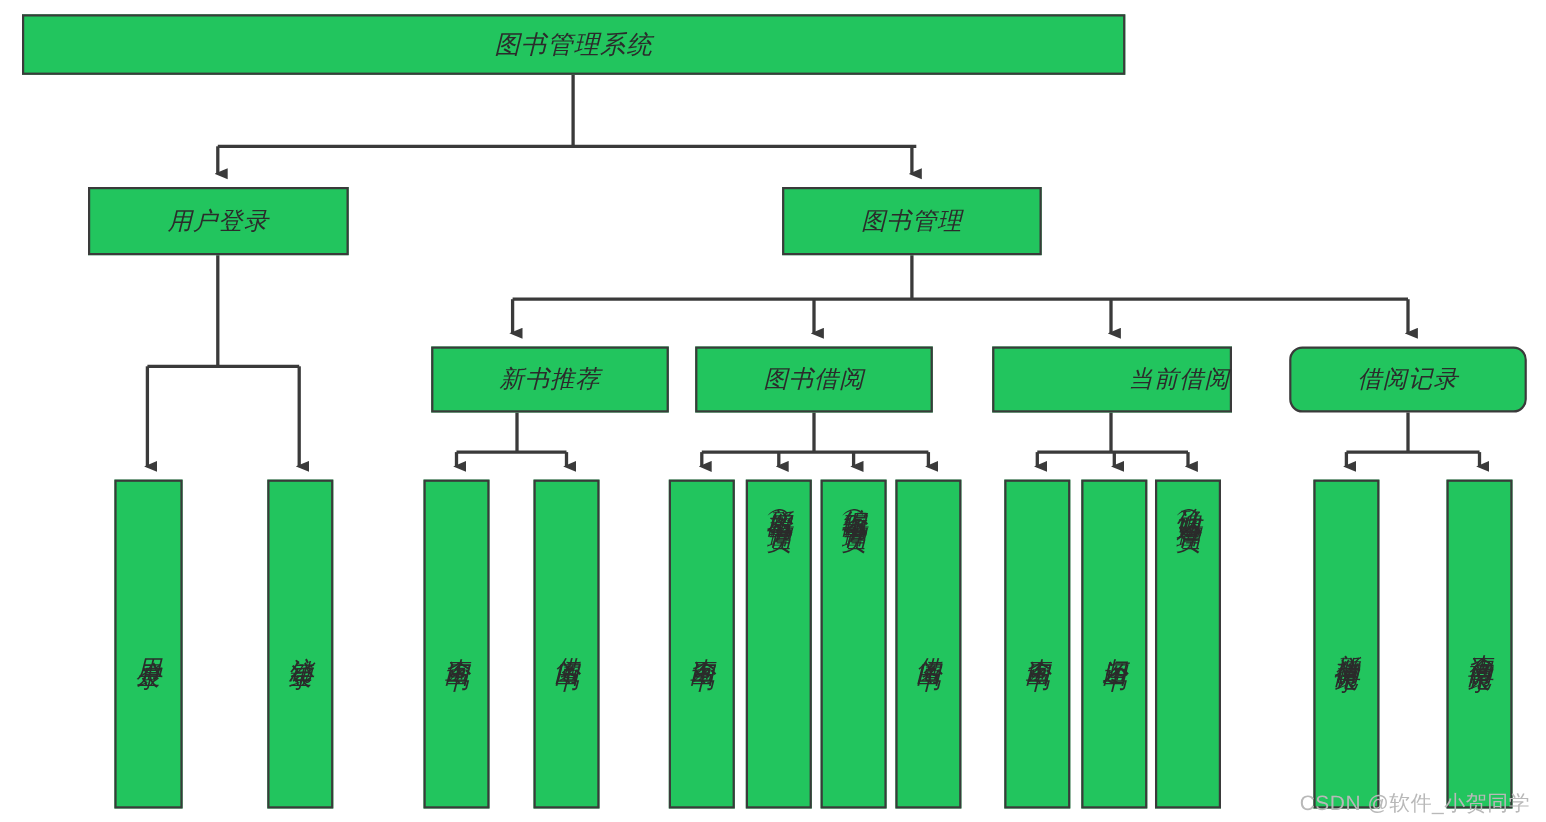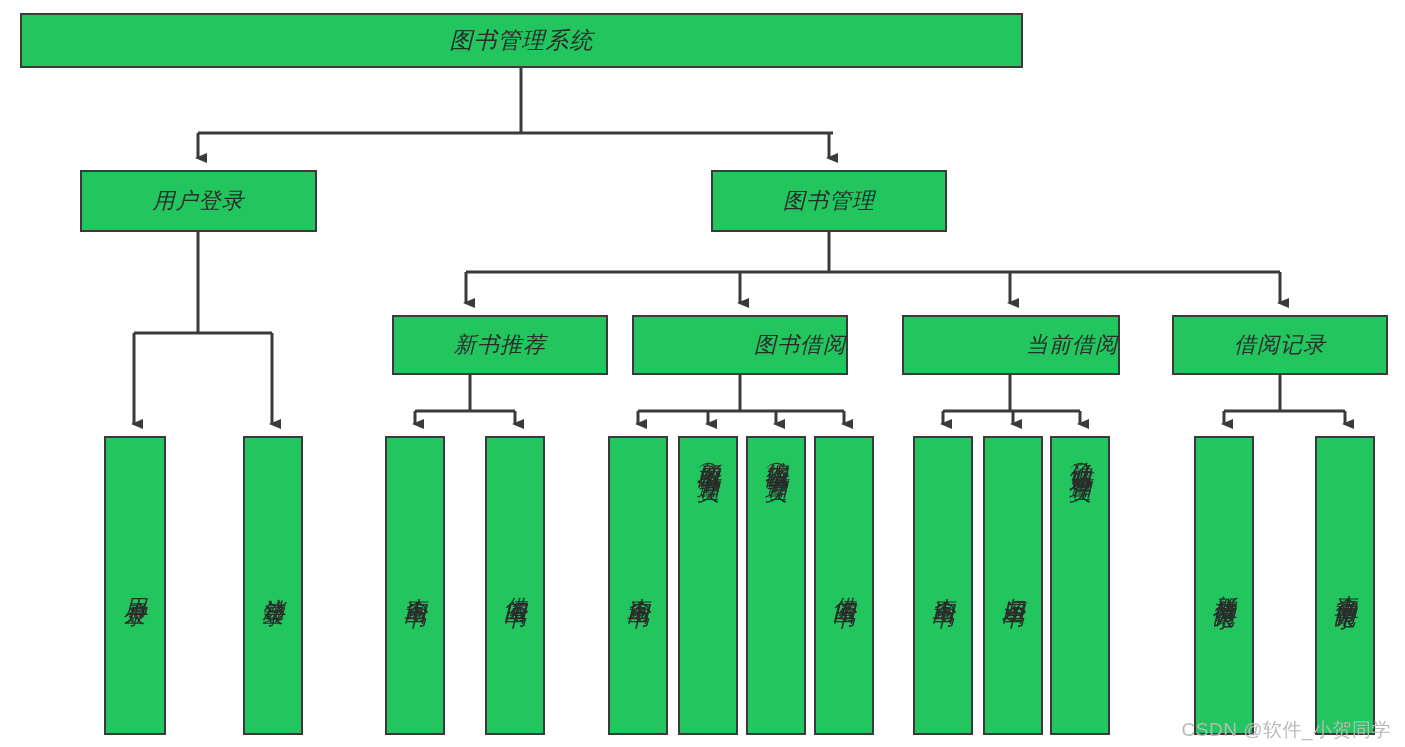--- a/index.html
+++ b/index.html
@@ -120,27 +120,27 @@
   <div class="node" id="n-l1-0" style="left: 80px; top: 170px; width: 237px; height: 62px;">
     <span class="lbl">用户登录</span>
   </div>
   <div class="node" id="n-l1-1" style="left: 711px; top: 170px; width: 236px; height: 62px; justify-content: center;">
     <span class="lbl">图书管理</span>
   </div>
 
   <div class="node" id="n-l2-0" style="left: 362px; top: 315px; width: 216px; height: 60px; margin-left: 30px;">
     <span class="lbl">新书推荐</span>
   </div>
-  <div class="node" id="n-l2-1" style="left: 632px; top: 315px; width: 216px; height: 60px; justify-content: flex-end;">
+  <div class="node" id="n-l2-1" style="left: 632px; top: 315px; width: 216px; height: 60px;">
     <span class="lbl">图书借阅</span>
   </div>
   <div class="node" id="n-l2-2" style="left: 902px; top: 315px; width: 218px; height: 60px; justify-content: flex-end;">
     <span class="lbl">当前借阅</span>
   </div>
-  <div class="node" id="n-l2-3" style="left: 1172px; top: 315px; width: 216px; height: 60px;">
+  <div class="node" id="n-l2-3" style="left: 1172px; top: 315px; width: 216px; height: 60px; border-radius: 12px;">
     <span class="lbl">借阅记录</span>
   </div>
 
   <div class="node leaf center" id="n-lf-0" style="left: 104px; top: 436px; width: 62px; height: 299px;">
     <span class="lbl">用户登录</span>
   </div>
   <div class="node leaf center" id="n-lf-1" style="left: 243px; top: 436px; width: 60px; height: 299px;">
     <span class="lbl">注销登录</span>
   </div>
   <div class="node leaf center" id="n-lf-2" style="left: 385px; top: 436px; width: 60px; height: 299px;">

